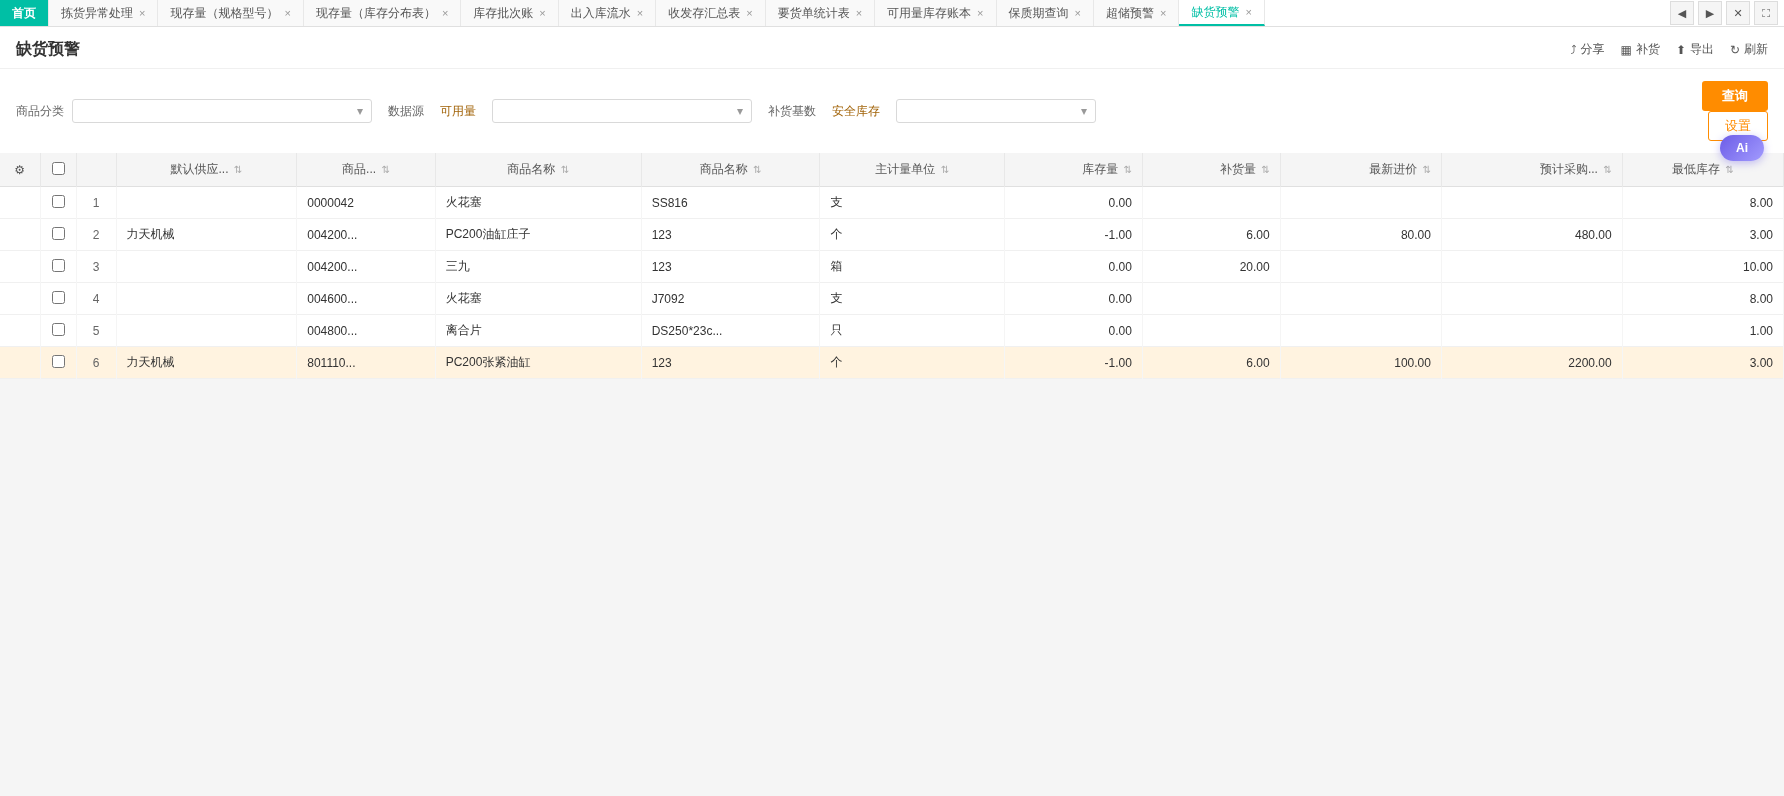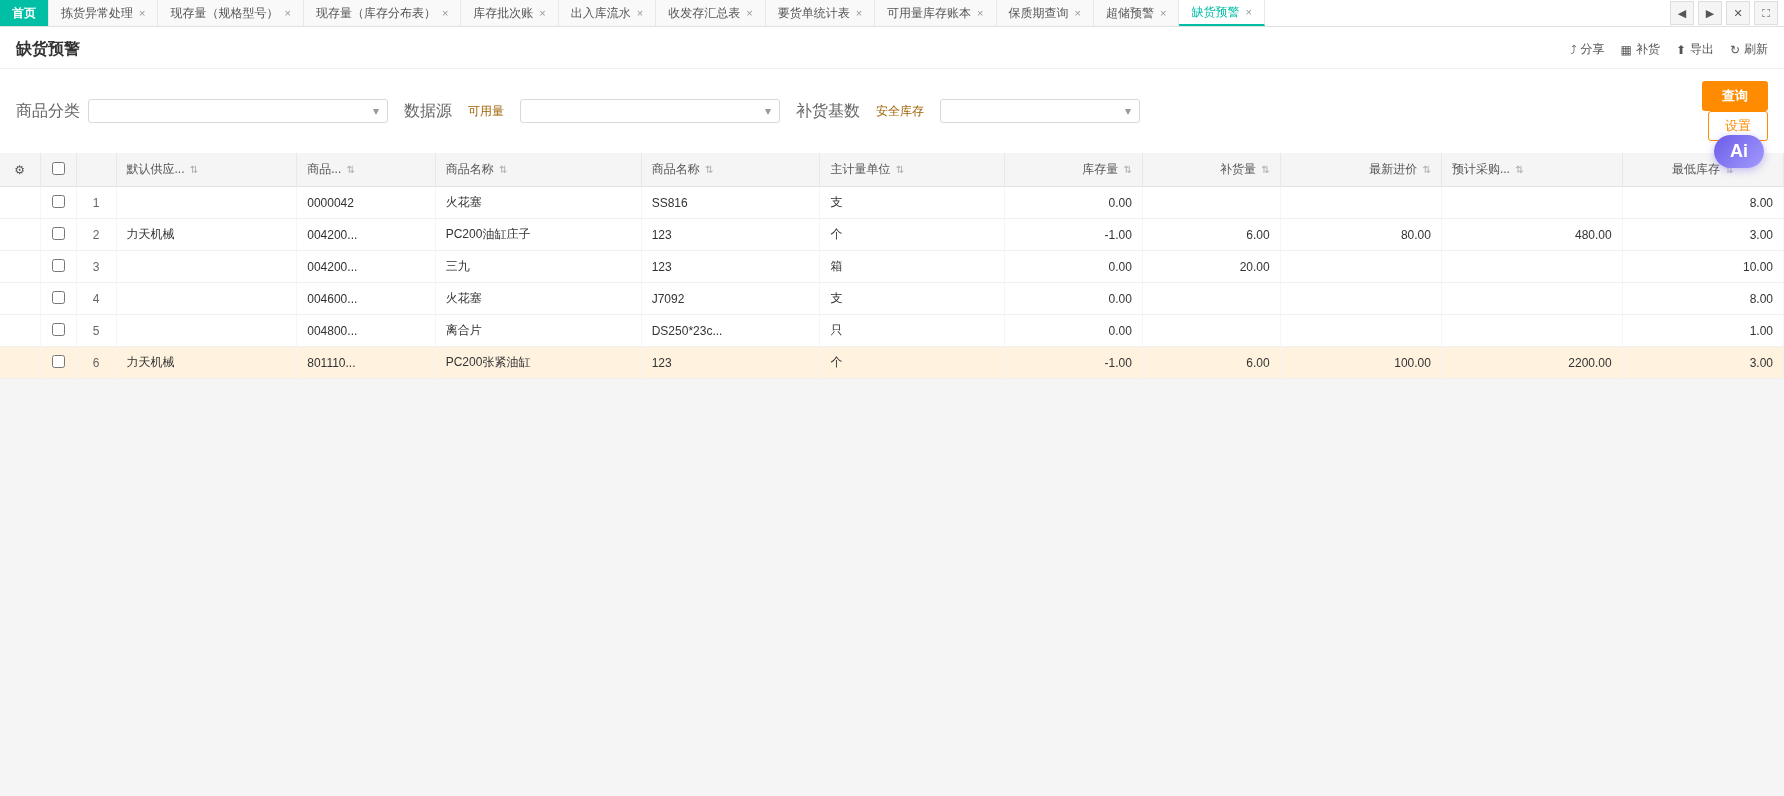--- a/index.html
+++ b/index.html
@@ -106,21 +106,21 @@
       flex-wrap: wrap;
     }
     .filter-group {
       display: flex;
       align-items: center;
       gap: 8px;
     }
     .filter-label {
       color: #666;
       white-space: nowrap;
-      font-size: 16px;
+      font-size: 12px;
     }
     .filter-select {
       display: flex;
       align-items: center;
       border: 1px solid #d9d9d9;
       border-radius: 3px;
       padding: 4px 8px;
       min-width: 200px;
       cursor: pointer;
       background: #fff;
@@ -172,21 +172,21 @@
       width: 100%;
       border-collapse: collapse;
       font-size: 12px;
     }
     thead tr {
       background: #f5f5f5;
       border-bottom: 1px solid #e0e0e0;
     }
     thead th {
       padding: 8px 10px;
-      text-align: left;
+      text-align: center;
       color: #555;
       font-weight: normal;
       border-right: 1px solid #e8e8e8;
       white-space: nowrap;
       user-select: none;
     }
     thead th.sortable { cursor: pointer; }
     tbody tr {
       border-bottom: 1px solid #f0f0f0;
     }
@@ -206,21 +206,21 @@
 
     
     .ai-badge {
       position: fixed;
       right: 20px;
       top: 135px;
       background: linear-gradient(135deg, #6c5ce7, #a29bfe);
       color: #fff;
       border-radius: 20px;
       padding: 6px 16px;
-      font-size: 18px;
+      font-size: 12px;
       font-weight: bold;
       cursor: pointer;
       box-shadow: 0 2px 8px rgba(108,92,231,0.4);
       z-index: 100;
     }
   </style>
 </head>
 <body>
 
 <div class="tab-bar">
@@ -372,21 +372,21 @@
             <span class="sort-icon">⇅</span>
           </th>
           <th class="sortable" style="text-align:right;">
             <span>补货量</span>
             <span class="sort-icon">⇅</span>
           </th>
           <th class="sortable" style="text-align:right;">
             <span>最新进价</span>
             <span class="sort-icon">⇅</span>
           </th>
-          <th class="sortable" style="">
+          <th class="sortable" style="text-align:right;">
             <span>预计采购...</span>
             <span class="sort-icon">⇅</span>
           </th>
           <th class="sortable" style="text-align:center;">
             <span>最低库存</span>
             <span class="sort-icon">⇅</span>
           </th>
         </tr>
       </thead>
       <tbody id="table-body">

